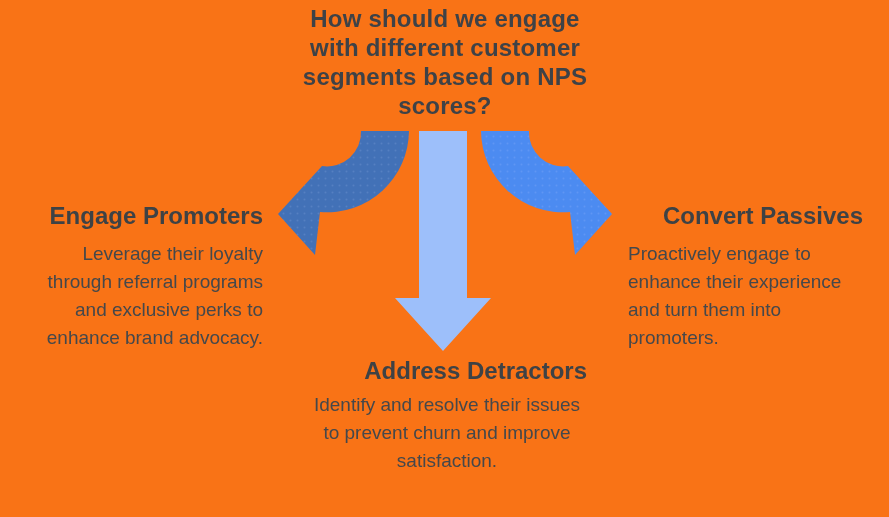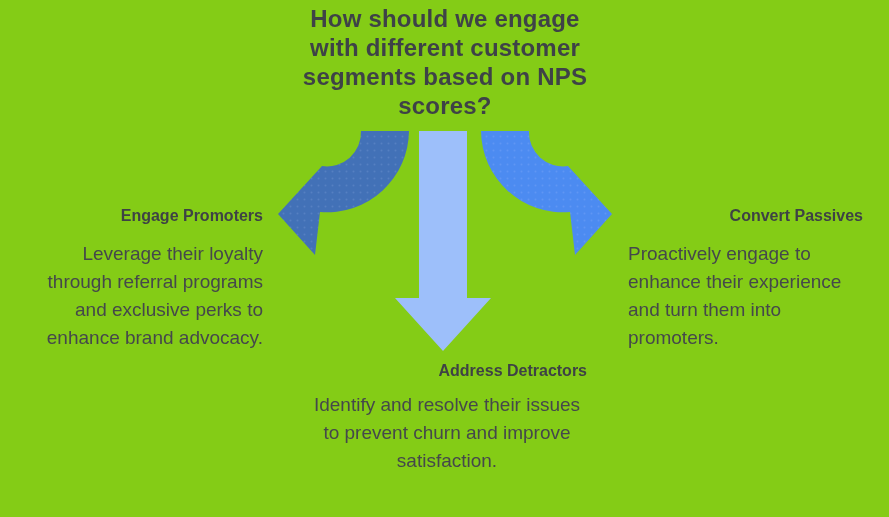--- a/index.html
+++ b/index.html
@@ -4,42 +4,42 @@
 <style>
   html, body { margin: 0; padding: 0; }
   body {
     font-family: "Liberation Sans", sans-serif;
     background: #ffffff;
   }
   .canvas {
     position: relative;
     width: 889px;
     height: 517px;
-    background: #84cc16;
+    background: #f97316;
     overflow: hidden;
   }
   .arrows-svg {
     position: absolute;
     left: 0; top: 0;
     width: 889px; height: 517px;
   }
   .title {
     position: absolute;
     left: 285px; top: 4px;
     width: 320px;
     text-align: center;
     font-size: 24px;
     font-weight: bold;
     line-height: 29px;
     color: #3e4247;
     letter-spacing: 0.2px;
   }
   .seg-block { position: absolute; }
   .seg-heading {
-    font-size: 16px;
+    font-size: 24px;
     font-weight: bold;
     line-height: 24px;
     color: #3e4245;
     text-align: right;
   }
   .seg-body {
     margin-top: 12px;
     font-size: 19px;
     line-height: 28px;
     color: #45484b;

